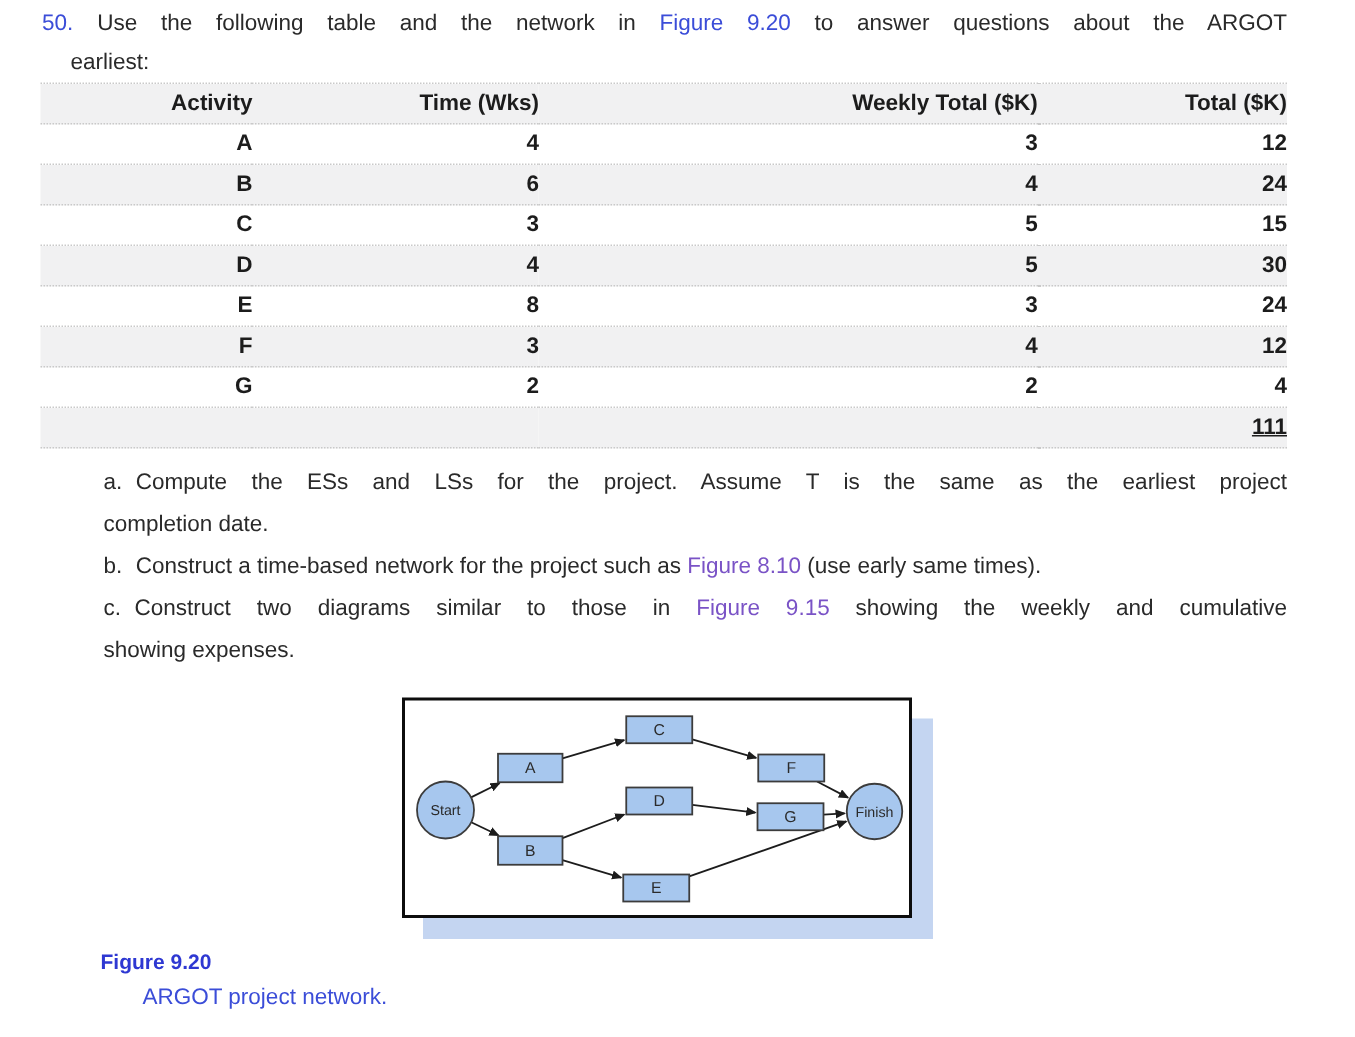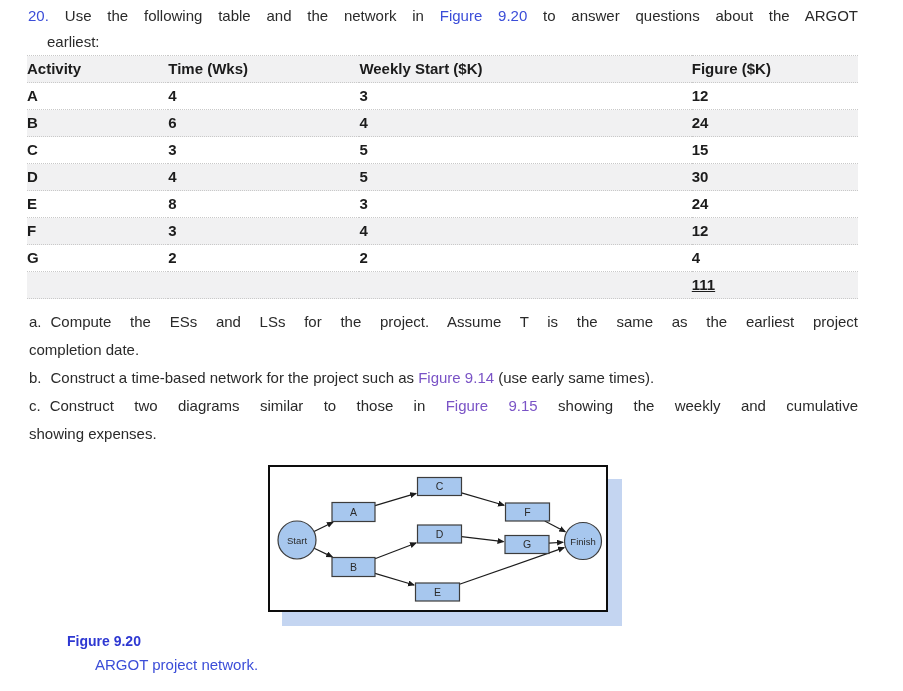--- a/index.html
+++ b/index.html
@@ -19,27 +19,27 @@
     font-size:15px;line-height:25.5px;}
   .jline{text-align:justify;text-align-last:justify;}
   .intro .jline{text-indent:-19px;}
   .prob-num{color:var(--link);margin-right:16px;}
   a.fig-link{color:var(--link);text-decoration:none;cursor:pointer;}
   a.fig-link.visited{color:var(--visited);}
   
   table.cost{position:absolute;top:55px;left:27px;width:831px;
     border-collapse:collapse;table-layout:fixed;}
   table.cost th,table.cost td{
-    font-size:15px;font-weight:700;color:#1c1c1c;text-align:left;
+    font-size:15px;font-weight:700;color:#1c1c1c;text-align:right;
     padding:3px 0;line-height:20px;border-top:1px dotted var(--dotted-line);}
   table.cost tr:last-child td{border-bottom:1px dotted var(--dotted-line);text-decoration:underline;}
   table.cost tr.shaded{background:var(--table-shade);}
   col.c1{width:17%;} col.c2{width:23%;} col.c3{width:40%;} col.c4{width:20%;}
   
-  .questions{position:absolute;top:308px;left:0;width:858px;padding-left:29px;
+  .questions{position:absolute;top:308px;left:0;width:858px;padding-left:69px;
     font-size:15px;line-height:28px;}
   .item-label{margin-right:9px;}
   
   .figure-box{
     position:absolute;left:268px;top:465px;width:340px;height:147px;
     background:#fff;border:2px solid var(--figure-border);
     box-shadow:14px 14px 0 var(--figure-shadow);}
   .figure-box svg{position:absolute;left:0;top:0;width:100%;height:100%;}
   svg text{font-family:"Liberation Sans",sans-serif;fill:#2b2b2b;}
   
@@ -47,38 +47,38 @@
   .caption-title{font-size:14px;font-weight:700;color:var(--caption);}
   .caption-text{font-size:15px;color:var(--link);margin-left:28px;}
 </style>
 </head>
 <body>
 
 <div class="page">
 
   <div class="intro">
     <div class="jline">
-      <span class="prob-num">20.</span><span>Use the following table and the network in </span><a class="fig-link">Figure 9.20</a><span> to answer questions about the ARGOT</span>
+      <span class="prob-num">50.</span><span>Use the following table and the network in </span><a class="fig-link">Figure 9.20</a><span> to answer questions about the ARGOT</span>
     </div>
     <div>earliest:</div>
   </div>
 
   <table class="cost">
     <colgroup>
         <col class="c1">
         <col class="c2">
         <col class="c3">
         <col class="c4">
       </colgroup>
     <thead>
       <tr class="shaded">
           <th>Activity</th>
           <th>Time (Wks)</th>
-          <th>Weekly Start ($K)</th>
-          <th>Figure ($K)</th>
+          <th>Weekly Total ($K)</th>
+          <th>Total ($K)</th>
         </tr>
     </thead>
     <tbody>
         <tr>
           <td>A</td>
           <td>4</td>
           <td>3</td>
           <td>12</td>
         </tr>
         <tr class="shaded">
@@ -128,21 +128,21 @@
 
   <div class="questions">
     <div>
       <div class="jline">
         <span class="item-label">a.</span><span>Compute the ESs and LSs for the project. Assume T is the same as the earliest project</span>
       </div>
       <div>completion date.</div>
     </div>
     <div>
       <div>
-        <span class="item-label">b.</span><span>Construct a time-based network for the project such as </span><a class="fig-link visited">Figure 9.14</a><span> (use early same times).</span>
+        <span class="item-label">b.</span><span>Construct a time-based network for the project such as </span><a class="fig-link visited">Figure 8.10</a><span> (use early same times).</span>
       </div>
     </div>
     <div>
       <div class="jline">
         <span class="item-label">c.</span><span>Construct two diagrams similar to those in </span><a class="fig-link visited">Figure 9.15</a><span> showing the weekly and cumulative</span>
       </div>
       <div>showing expenses.</div>
     </div>
   </div>
 

